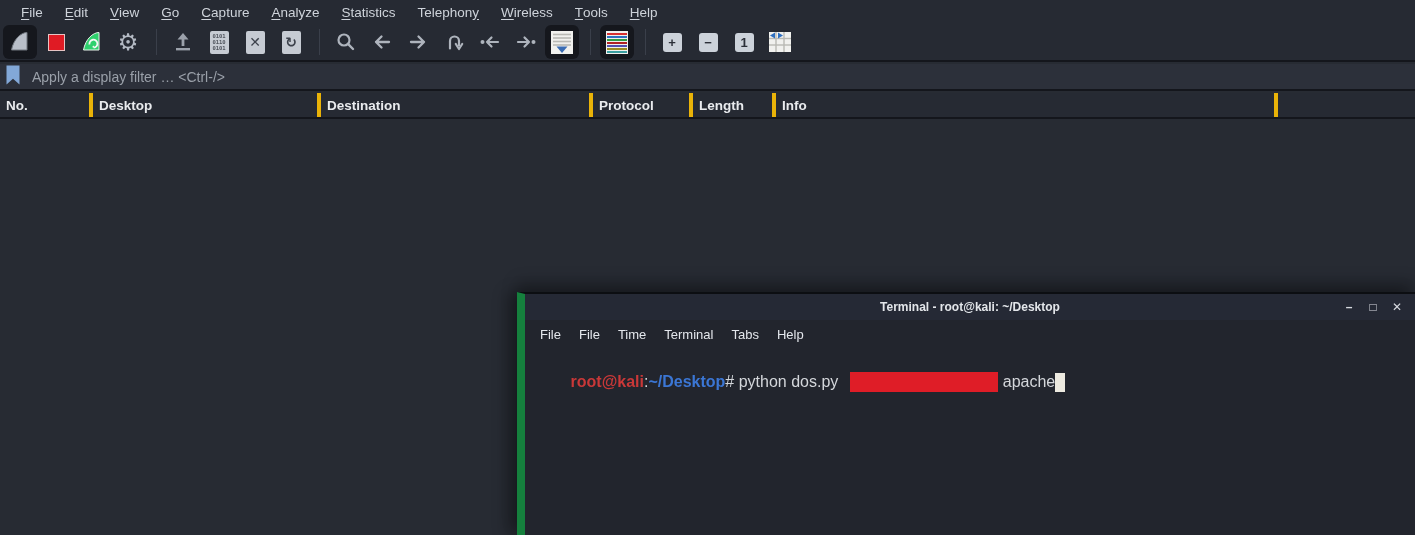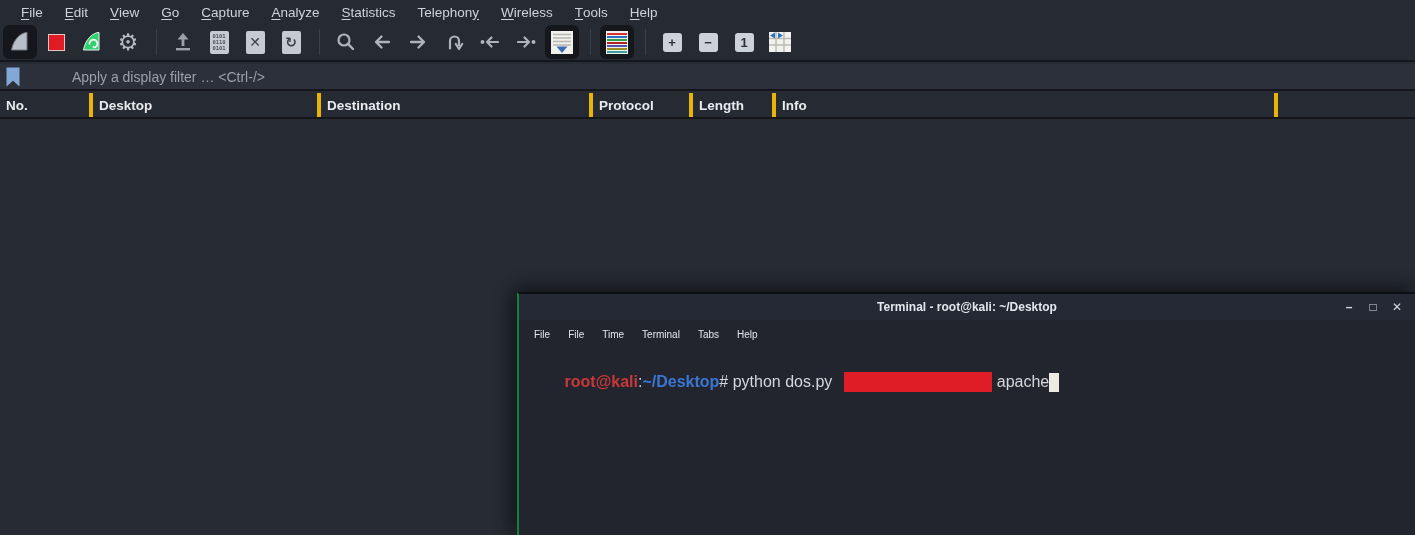--- a/index.html
+++ b/index.html
@@ -28,52 +28,52 @@
     font-family:"DejaVu Sans Mono",monospace; }
   .doc .bin { font-size:5.5px; line-height:6px; color:#50555e; font-weight:bold; text-align:center; }
   .doc .sym { font-size:14px; color:#3c414b; font-weight:bold;
     font-family:"DejaVu Sans",sans-serif; }
   .zbtn { width:19px; height:19px; background:#ccd2da; border-radius:3px;
     display:flex; align-items:center; justify-content:center;
     font-size:13px; font-weight:bold; color:#2b2f38; }
 
   .ws-filterbar { position:absolute; left:0; top:64px; width:100%; height:27px;
     background:#2c303a; border-bottom:2px solid #14161c;
-    display:flex; align-items:center; padding-left:2px;gap:40px; }
+    display:flex; align-items:flex-start; padding-left:2px; }
   .filter-input { flex:1; height:100%; background:transparent; border:none; outline:none;
     color:#cfd3da; font-size:14px; padding-left:10px;
     font-family:"Liberation Sans","DejaVu Sans",sans-serif; }
   .filter-input::placeholder { color:#9aa0a9; opacity:1; }
 
   .ws-header { position:absolute; left:0; top:93px; width:100%; height:26px;
     background:#262a33; border-bottom:2px solid #14161c; display:flex; }
   .hcell { height:100%; border-right:4px solid #eab308; display:flex;
     align-items:center; padding-left:6px; color:#e9ebee; font-size:13.5px;
     font-weight:600; overflow:hidden; white-space:nowrap; }
   .c0{width:93px} .c1{width:129px} .c2{width:228px} .c3{width:272px}
   .c4{width:100px} .c5{width:83px} .c6{width:502px} .c7{width:8px;border-right:none}
 
   .ws-packetlist { position:absolute; left:0; top:121px; width:100%; bottom:0;
     background:#272b33; }
 
   
   .terminal { position:absolute; left:517px; top:292px; width:898px; height:243px;
-    border-left:2px solid #15803d; border-top:2px solid #0c0e12;
+    border-left:8px solid #15803d; border-top:2px solid #0c0e12;
     box-shadow:-10px 0 14px rgba(0,0,0,.30), 0 -10px 14px rgba(0,0,0,.25);
     background:#22252d; }
   .term-titlebar { position:relative; height:26px; background:#252935;
     display:flex; align-items:center; justify-content:center; }
   .term-title { color:#e3e6ea; font-size:12px; font-weight:600; }
   .term-controls { position:absolute; right:6px; top:0; height:26px;
     display:flex; align-items:center; }
   .term-ctl { width:24px; text-align:center; color:#d6d9df; font-size:12px;
     font-weight:bold; line-height:26px; }
   .term-menubar { height:28px; background:#22252d; display:flex; align-items:center;
     padding-left:6px; }
-  .term-menu-item { color:#e4e7ec; font-size:10px; padding:0 9px; height:28px;
+  .term-menu-item { color:#e4e7ec; font-size:13px; padding:0 9px; height:28px;
     display:flex; align-items:center;text-align:right; }
   .term-body { position:absolute; left:0; top:54px; right:0; bottom:0;
     background:#22252d; padding:4px 0 0 10px; }
   .prompt-line { font-family:Liberation Sans, sans-serif; font-size:16px;
     line-height:20px; white-space:pre; color:#d4d7db; }
   .p-user { color:#c93838; font-weight:bold; }
   .p-path { color:#3b76d4; font-weight:bold; }
   .p-plain { color:#d4d7db; }
   .redaction { display:inline-block; width:148px; height:20px; background:#df1d27;
     vertical-align:bottom; margin-left:12px; }

